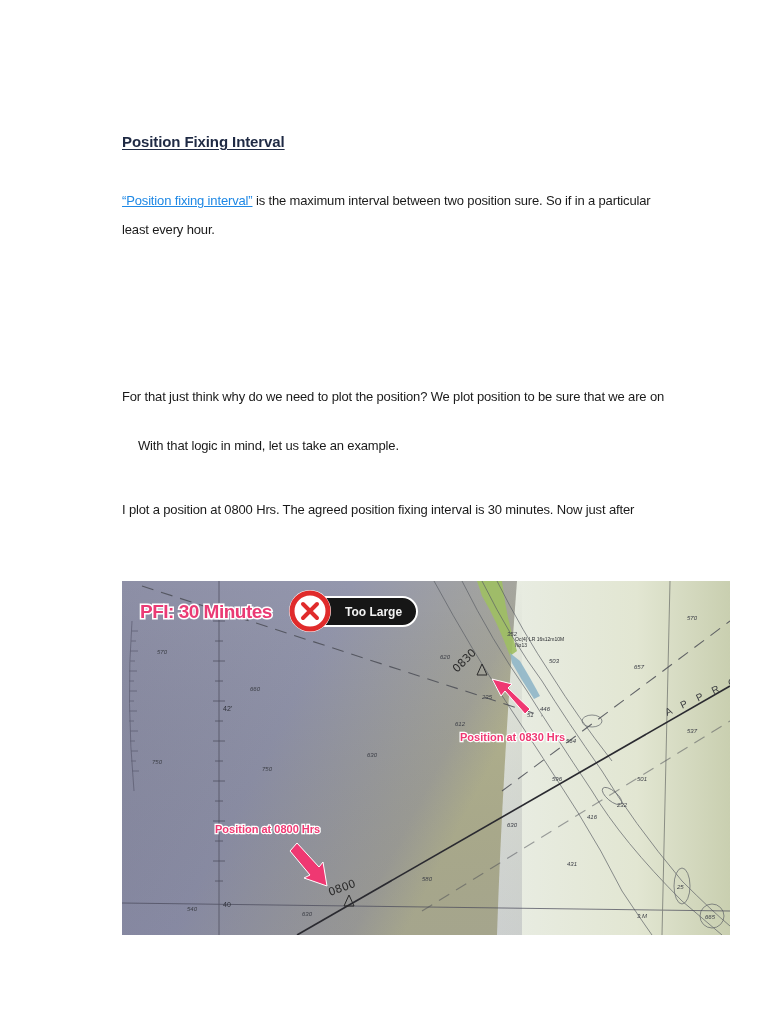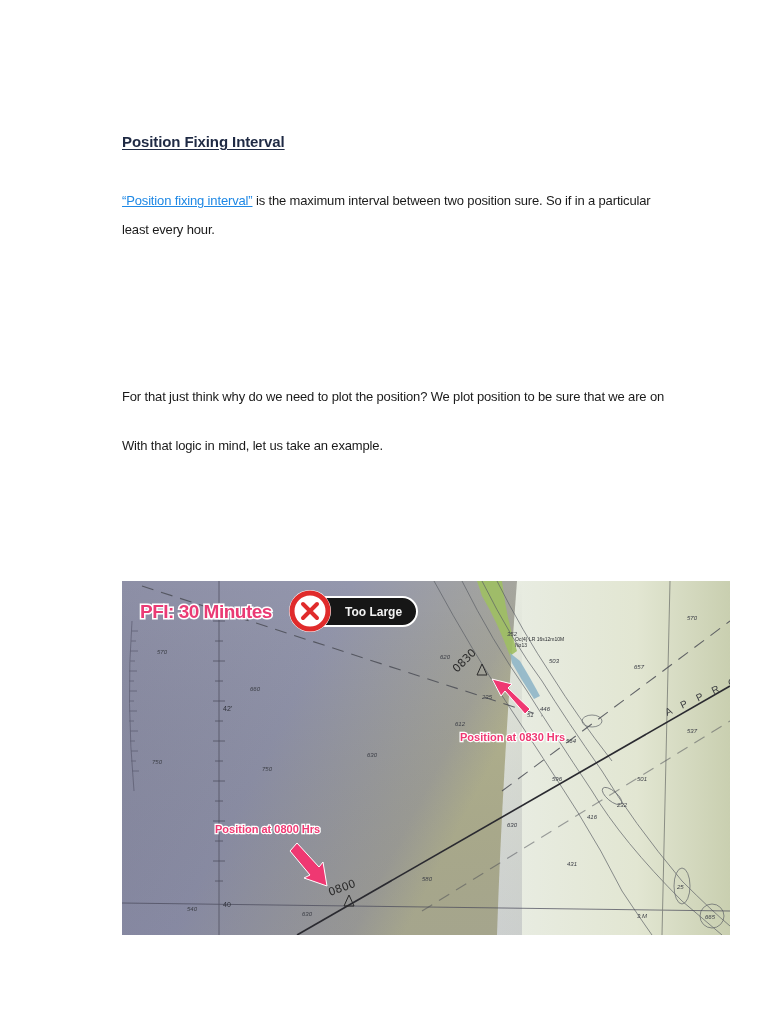--- a/index.html
+++ b/index.html
@@ -24,25 +24,26 @@
 
   <div class="para" style="top:186px;">
     <span class="line"><a class="link">“Position fixing interval”</a><span> is the maximum interval between two position sure. So if in a particular</span></span>
     <span class="line">least every hour.</span>
   </div>
 
   <div class="para" style="top:338px;margin-top:44px;">
     <span class="line">For that just think why do we need to plot the position? We plot position to be sure that we are on</span>
   </div>
 
-  <div class="para" style="top:431px;">
+  <div class="para" style="top:431px;margin-left:16px;">
     <span class="line">With that logic in mind, let us take an example.</span>
   </div>
 
   <div class="para" style="top:495px;">
+    <span class="line">I plot a position at 0800 Hrs. The agreed position fixing interval is 30 minutes. Now just after</span>
   </div>
 
   <div class="figure">
     <svg width="608" height="354" viewBox="0 0 608 354" xmlns="http://www.w3.org/2000/svg">
       <defs>
         <linearGradient id="bgLeft" x1="0" y1="0" x2="1" y2="0.3">
           <stop offset="0" stop-color="#8d8fa6"></stop>
           <stop offset="0.35" stop-color="#9497ad"></stop>
           <stop offset="0.62" stop-color="#a7a79c"></stop>
           <stop offset="0.7" stop-color="#b9b993"></stop>

